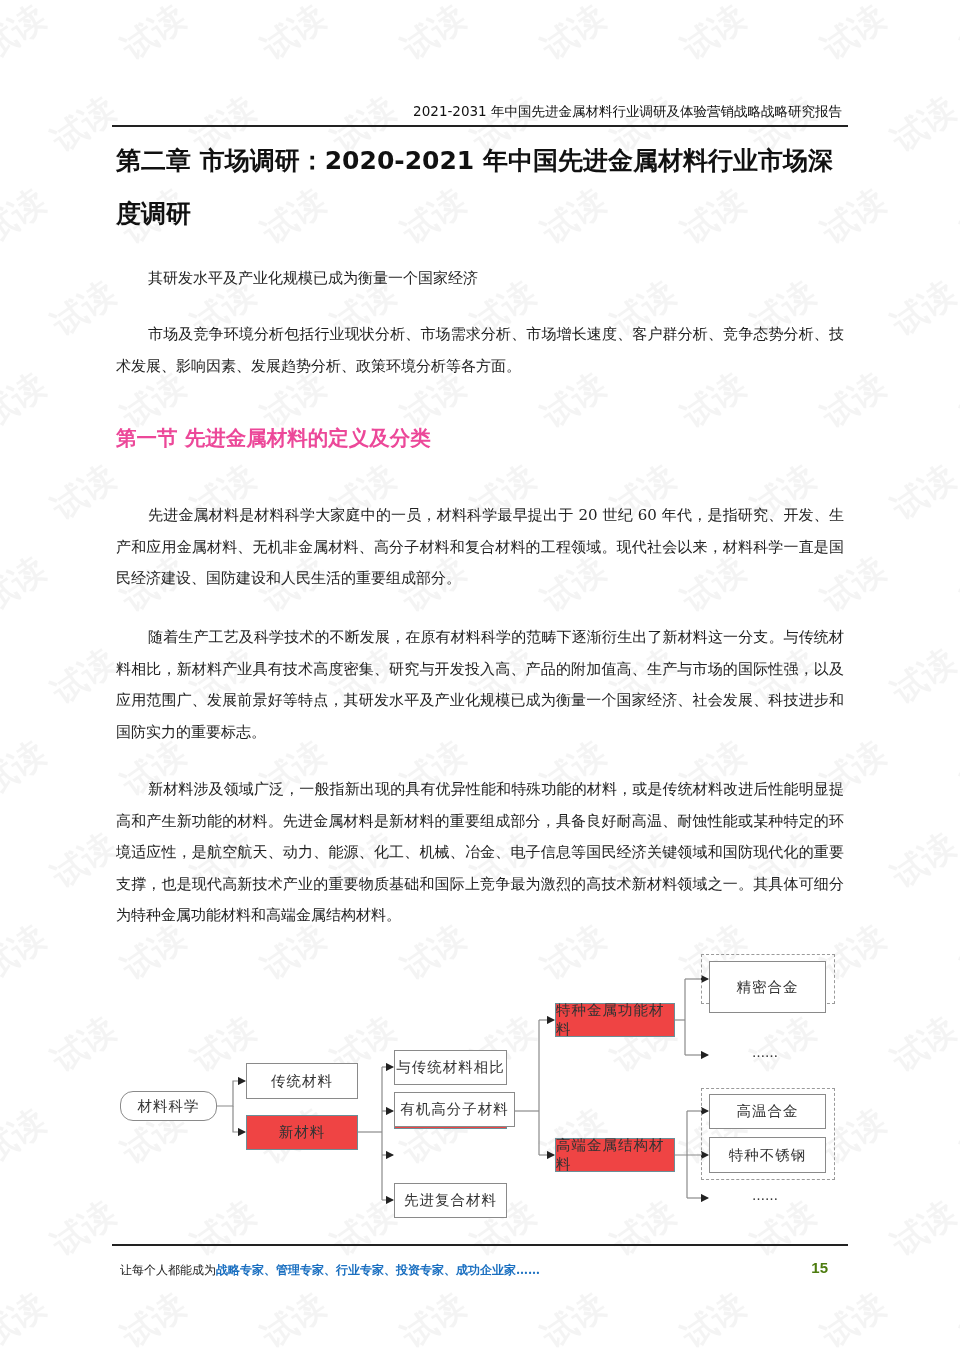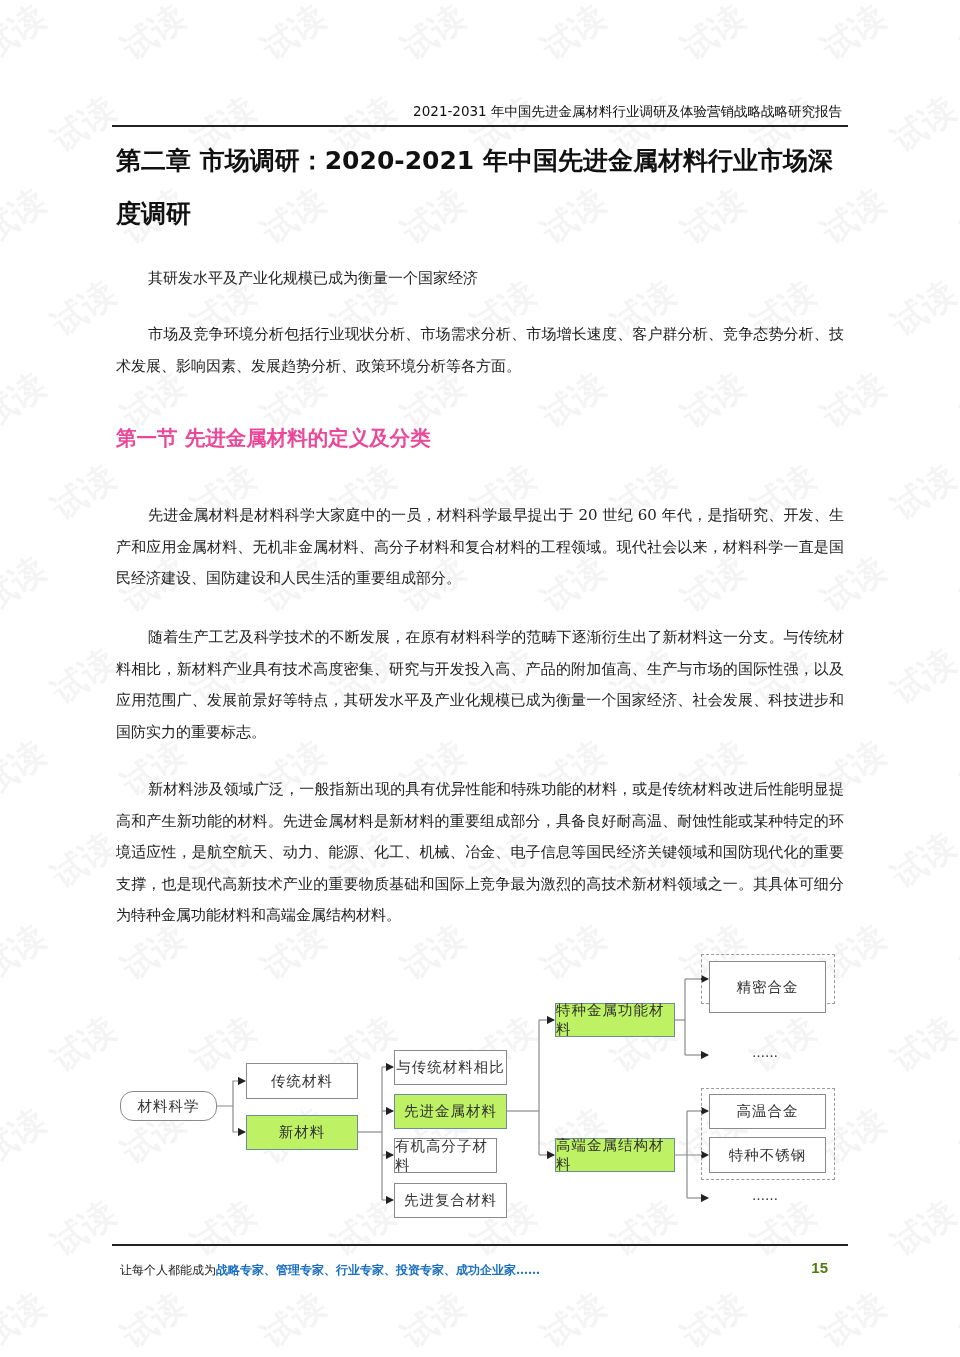--- a/index.html
+++ b/index.html
@@ -22,21 +22,21 @@
 
   
   .chapter-title { position: absolute; left: 116px; top: 134px; width: 730px; font-family: "DejaVu Sans", sans-serif; font-weight: bold; font-size: 25px; line-height: 53px; color: #111; }
   .section-title { position: absolute; left: 116px; top: 424px; font-family: "DejaVu Sans", sans-serif; font-weight: bold; font-size: 20.5px; color: #ec4899; }
 
   .para { position: absolute; left: 116px; width: 728px; font-size: 15px; line-height: 31.5px; text-indent: 32px; color: #222; text-align: justify; }
 
   
   .diagram { position: absolute; left: 0; top: 0; width: 960px; height: 1357px; }
   .dbox { position: absolute; border: 1.2px solid #8a8a8a; background: #fff; font-size: 14.5px; color: #333; display: flex; align-items: center; justify-content: center; letter-spacing: 1px; }
-  .dbox.hl { background: #bef264; border-color: #6a8f98; }
+  .dbox.hl { background: #ef4444; border-color: #6a8f98; }
   .dashgroup { position: absolute; border: 1.2px dashed #9a9a9a; }
   .ellipsis { position: absolute; font-size: 13px; color: #333; letter-spacing: 0; }
 
   
   .footer-rule { position: absolute; left: 112px; top: 1244px; width: 736px; height: 1.5px; background: #222; }
   .footer-text { position: absolute; left: 120px; top: 1262px; font-size: 12px; color: #222; font-family: "DejaVu Serif", serif; }
   .footer-text .accent { color: #1a6fc0; font-weight: bold; }
   .page-num { position: absolute; right: 132px; top: 1259px; font-family: "Liberation Sans", sans-serif; font-weight: bold; font-size: 15px; color: #4d7c0f; }
 </style>
 </head>
@@ -210,21 +210,21 @@
       </g>
     </svg>
 
     <div class="dbox" style="left:120px;top:1091px;width:97px;height:30px;border-radius:13px;">材料科学</div>
 
     <div class="dbox" style="left:246px;top:1063px;width:112px;height:36px;">传统材料</div>
     <div class="dbox hl" style="left:246px;top:1115px;width:112px;height:35px;">新材料</div>
 
     <div class="dbox" style="left:394px;top:1050px;width:113px;height:35px;">与传统材料相比</div>
     <div class="dbox hl" style="left:394px;top:1094px;width:113px;height:35px;">先进金属材料</div>
-    <div class="dbox" style="left:394px;top:1138px;width:103px;height:35px;">有机高分子材料</div>
+    <div class="dbox" style="left:394px;top:1092px;width:121px;height:35px;">有机高分子材料</div>
     <div class="dbox" style="left:394px;top:1183px;width:113px;height:35px;">先进复合材料</div>
 
     <div class="dbox hl" style="left:555px;top:1003px;width:120px;height:34px;">特种金属功能材料</div>
     <div class="dbox hl" style="left:555px;top:1138px;width:120px;height:34px;">高端金属结构材料</div>
 
     <div class="dashgroup" style="left:701px;top:954px;width:134px;height:50px;"></div>
     <div class="dbox" style="left:709px;top:961px;width:117px;height:52px;">精密合金</div>
     <div class="ellipsis" style="left:752px;top:1045px;">……</div>
 
     <div class="dashgroup" style="left:701px;top:1088px;width:134px;height:92px;"></div>

